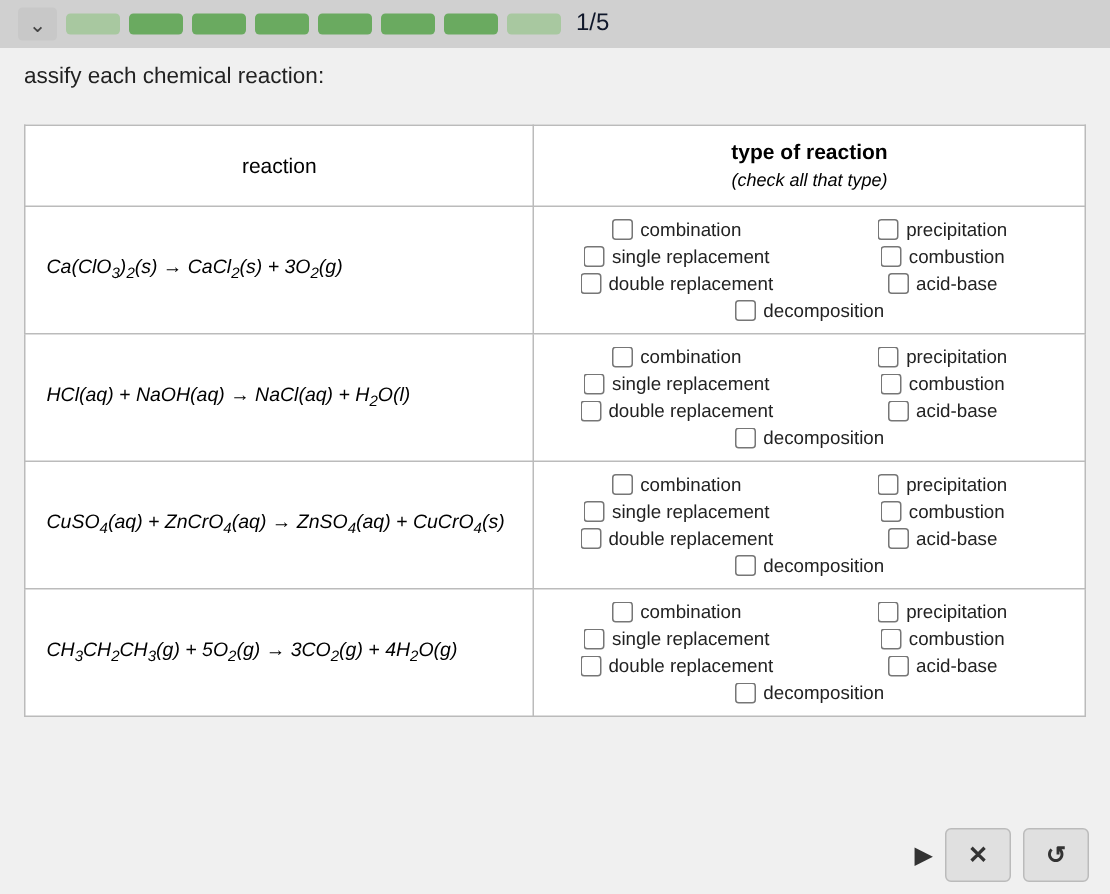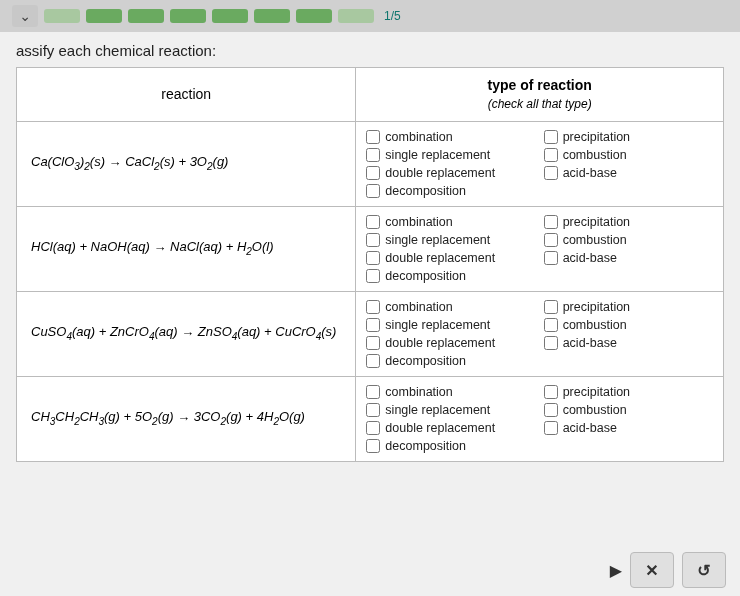--- a/index.html
+++ b/index.html
@@ -36,22 +36,22 @@
       border-radius: 3px;
       height: 14px;
       width: 36px;
     }
 
     .top-bar-segment.active {
       background: #6aaa60;
     }
 
     .page-indicator {
-      font-size: 12px;
-      color: #0f766e;
+      font-size: 16px;
+      color: #0f172a;
       margin-left: 4px;
     }
 
     .chevron-btn {
       width: 26px;
       height: 22px;
       background: #c8c8c8;
       border: none;
       border-radius: 3px;
       cursor: pointer;
@@ -62,21 +62,21 @@
       color: #444;
     }
 
     .content-area {
       padding: 10px 16px 16px 16px;
     }
 
     .instruction {
       font-size: 15px;
       color: #222;
-      margin-bottom: 8px;
+      margin-bottom: 24px;
     }
 
     table {
       width: 100%;
       border-collapse: collapse;
       background: white;
       border: 1px solid #bbb;
     }
 
     thead tr th {
@@ -129,20 +129,21 @@
       grid-template-columns: 1fr 1fr;
       gap: 4px 8px;
     }
 
     .checkbox-item {
       display: flex;
       align-items: center;
       gap: 5px;
       font-size: 12.5px;
       color: #222;
+      justify-content: center;
     }
 
     .checkbox-item input[type="checkbox"] {
       width: 14px;
       height: 14px;
       cursor: pointer;
       flex-shrink: 0;
     }
 
     .reaction-formula {

